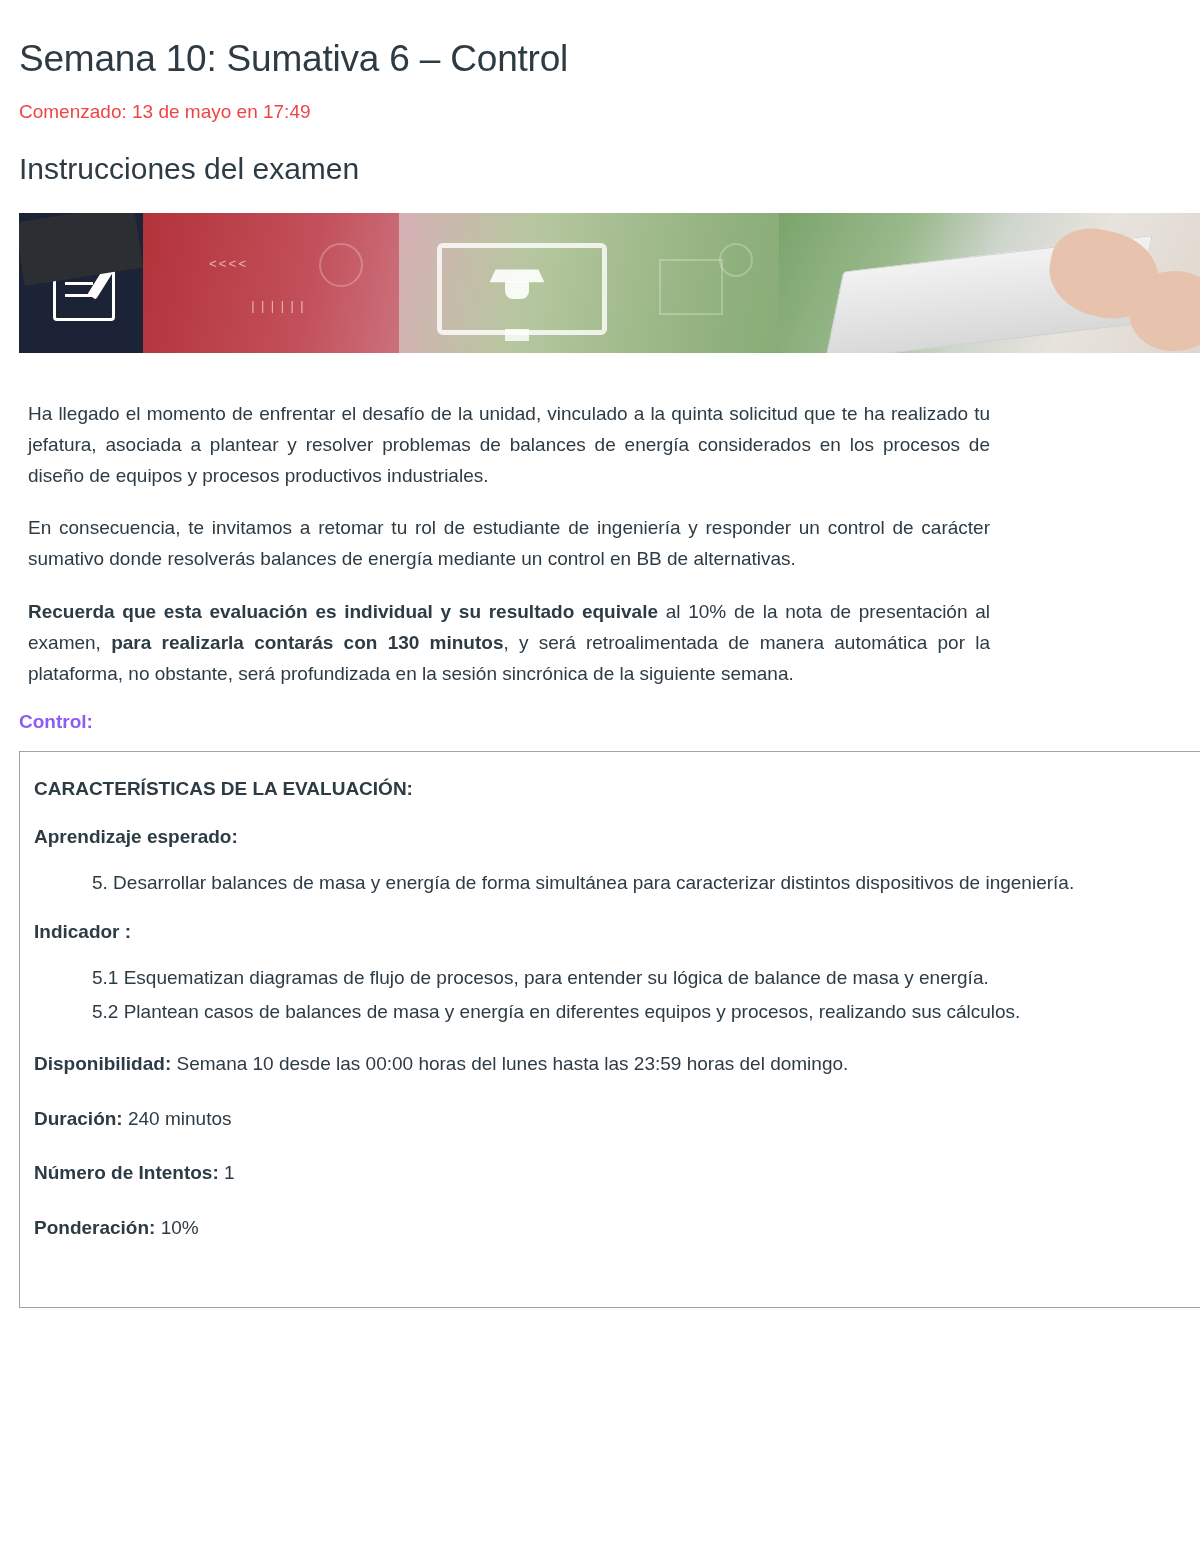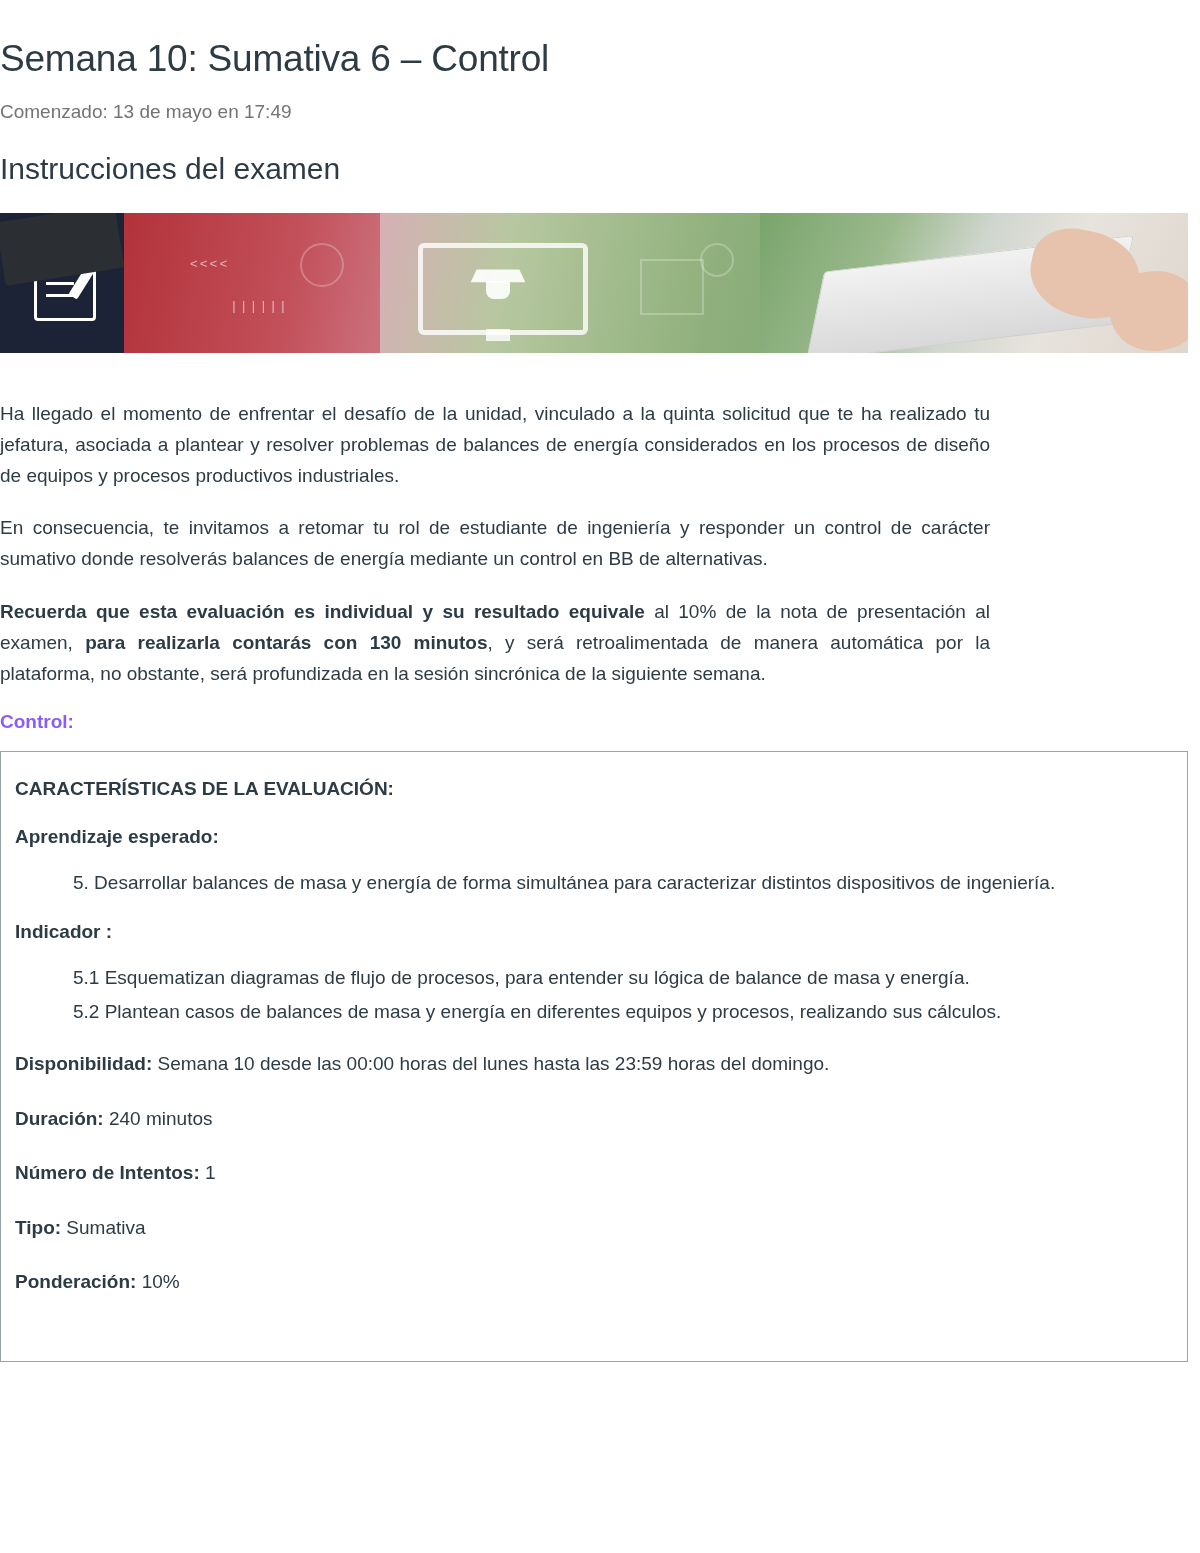--- a/index.html
+++ b/index.html
@@ -9,35 +9,35 @@
   }
   body {
     width: 1200px;
     min-height: 1553px;
     font-family: "Liberation Sans", sans-serif;
     color: #2d3b45;
   }
   .page {
     width: 996px;
     box-sizing: border-box;
-    padding: 30px 6px 0 0;
+    padding: 30px 6px 0 19px;
   }
   h1.quiz-title {
     font-size: 37px;
     font-weight: 400;
     line-height: 1.15;
     margin: 8px 0 18px 0;
     color: #2d3b45;
     letter-spacing: -0.2px;
   }
   .started-line {
     font-size: 19px;
     line-height: 1.4;
     margin: 0 0 26px 0;
-    color: #737373;
+    color: #ef4444;
   }
   h2.section-heading {
     font-size: 30px;
     font-weight: 400;
     line-height: 1.2;
     margin: 12px 0 26px 0;
     color: #2d3b45;
   }
   
   .banner {
@@ -162,21 +162,21 @@
     color: rgba(255,255,255,0.6);
     font-size: 13px;
     font-family: "Liberation Mono", monospace;
     letter-spacing: 2px;
     white-space: nowrap;
   }
   
   p.body-text {
     font-size: 19px;
     line-height: 1.62;
-    margin: 0 0 22px 0;
+    margin: 0 0 22px 9px;
     text-align: justify;
     color: #2d3b45;
   }
   p.body-text b { font-weight: 700; }
   .label-control {
     font-size: 19px;
     font-weight: 700;
     margin: 0 0 18px 0;
     color: #8b5cf6;
   }
@@ -273,18 +273,17 @@
     <div class="sub-label">Indicador :</div>
     <div class="indent tight">5.1 Esquematizan diagramas de flujo de procesos, para entender su lógica de balance de masa y energía.</div>
     <div class="indent">5.2 Plantean casos de balances de masa y energía en diferentes equipos y procesos, realizando sus cálculos.</div>
 
     <div class="meta"><b>Disponibilidad:</b><span> Semana 10 desde las 00:00 horas del lunes hasta las 23:59 horas del domingo.</span></div>
 
     <div class="meta"><b>Duración:</b><span> 240 minutos</span></div>
 
     <div class="meta"><b>Número de Intentos:</b><span>  1</span></div>
 
-    <div class="meta"><b>Tipo:</b><span> Sumativa</span></div>
 
     <div class="meta"><b>Ponderación:</b><span> 10%</span></div>
   </div>
 
 </div>
 
 </body></html>

